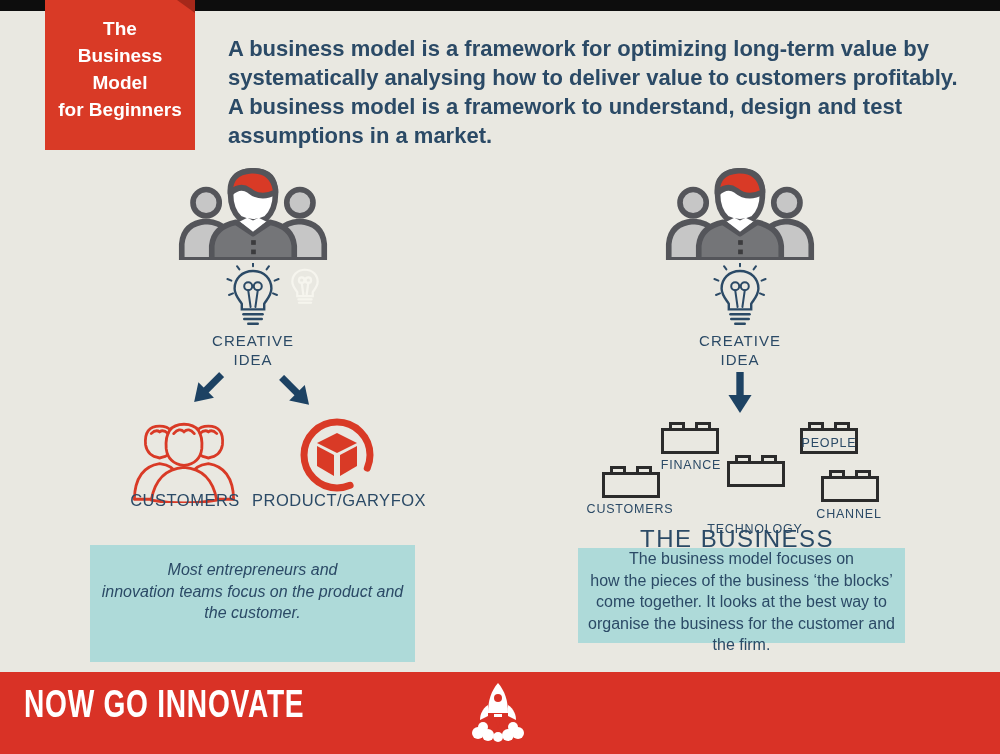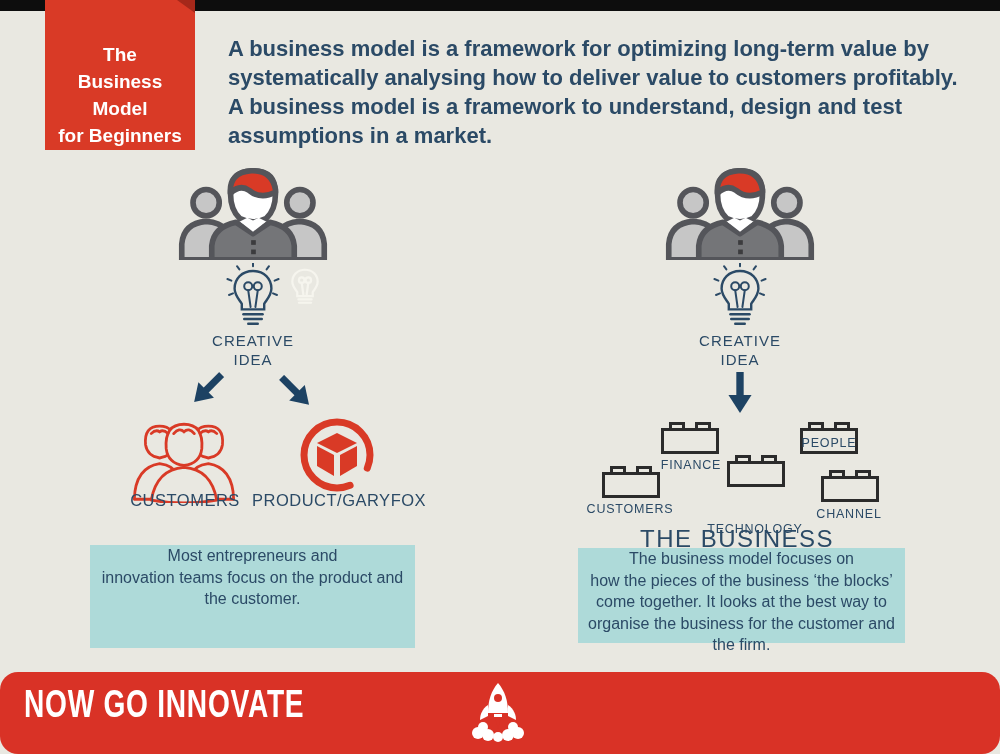--- a/index.html
+++ b/index.html
@@ -9,39 +9,39 @@
     font-family:"Liberation Sans", sans-serif;
     color:#2b4a66;
   }
   .abs{position:absolute;}
   .pre{white-space:pre-line;}
   
   #top-strip{left:0;top:0;width:1000px;height:11px;background:#0d0d0d;}
   #badge{left:45px;top:0;width:150px;height:150px;background:#d93a26;}
   #badge-fold{right:0;top:0;width:18px;height:13px;background:#a5281a;
     clip-path:polygon(0 0,100% 0,100% 100%);}
-  #badge-title{left:0;top:41px;width:150px;text-align:center;color:#fff;
+  #badge-title{left:0;top:15px;width:150px;text-align:center;color:#fff;
     font-weight:bold;font-size:19px;line-height:27px;}
   
   #intro{left:228px;top:34px;width:730px;font-size:22px;line-height:29px;color:#2b4a66;font-weight:bold;}
   
   .creative-label{width:140px;text-align:center;font-size:15px;line-height:19px;
     letter-spacing:1px;color:#2b4a66;}
   .item-label{text-align:center;font-size:16.5px;letter-spacing:.5px;color:#2b4a66;font-weight:500;}
   .note-box{background:#aedad9;text-align:center;font-size:16px;line-height:21.5px;color:#2b4a66;}
   
   .brick{position:absolute;width:52px;height:20px;border:3px solid #2b2b2b;background:transparent;}
   .stud{position:absolute;top:-9px;width:10px;height:6px;border:3px solid #2b2b2b;border-bottom:none;}
   .stud.s1{left:5px;} .stud.s2{left:31px;}
   .brick-label{position:absolute;width:120px;text-align:center;font-size:12.5px;
     letter-spacing:.8px;color:#2b4a66;}
   #the-business{left:627px;top:514px;width:220px;text-align:center;font-size:24px;
     letter-spacing:1.5px;color:#2b4a66;font-weight:500;margin-top:11px;}
   
-  #footer-bar{left:0;top:672px;width:1000px;height:82px;background:#d93226;border-radius:18px;}
+  #footer-bar{left:0;top:672px;width:1000px;height:82px;background:#d93226;}
   #footer-cta{left:24px;top:11px;color:#fff;font-weight:bold;font-size:38px;
     transform:scaleX(.74);transform-origin:left center;letter-spacing:1px;}
   #footer-site{right:24px;top:26px;color:#fff;font-weight:bold;font-size:25px;letter-spacing:.5px;}
   #footer-rocket{left:468px;top:8px;}
 </style>
 </head>
 <body>
 
 <div class="abs" id="top-strip"></div>
 <div class="abs" id="badge">
@@ -151,21 +151,21 @@
     <circle cx="40" cy="40" r="33" fill="none" stroke="#d93a26" stroke-width="7" pathLength="100" stroke-dasharray="88 12" stroke-dashoffset="-18.5" stroke-linecap="round"></circle>
     <polygon points="40,18 60,28 40,38 20,28" fill="#d93a26"></polygon>
     <polygon points="20,31 37,40 37,61 20,51" fill="#d93a26"></polygon>
     <polygon points="60,31 43,40 43,61 60,51" fill="#d93a26"></polygon>
   </svg>
 </div>
 
 <div class="abs item-label" style="left:110px;top:491px;width:150px;">CUSTOMERS</div>
 <div class="abs item-label" style="left:252px;top:491px;width:170px;">PRODUCT/GARYFOX</div>
 
-<div class="abs pre note-box" style="left:90px;top:545px;width:325px;height:103px;padding-top:0;box-sizing:content-box;">Most entrepreneurs and
+<div class="abs pre note-box" style="left:90px;top:545px;width:325px;height:103px;padding-top:14px;box-sizing:content-box;font-style:italic;">Most entrepreneurs and
 innovation teams focus on the product and
 the customer.</div>
 
 <div class="abs" style="left:665px;top:165px;width:150px;height:95px;">
   <svg width="150" height="95" viewBox="0 0 160 101">
     <g stroke="#54555a" stroke-width="6" stroke-linejoin="round">
       <circle cx="30" cy="40" r="14" fill="#c6c6c6"></circle>
       <path d="M4,101 L4,84 Q6,62 30,60 Q45,61 51,69 L51,101 Z" fill="#c6c6c6"></path>
       <circle cx="130" cy="40" r="14" fill="#c6c6c6"></circle>
       <path d="M156,101 L156,84 Q154,62 130,60 Q115,61 109,69 L109,101 Z" fill="#c6c6c6"></path>

